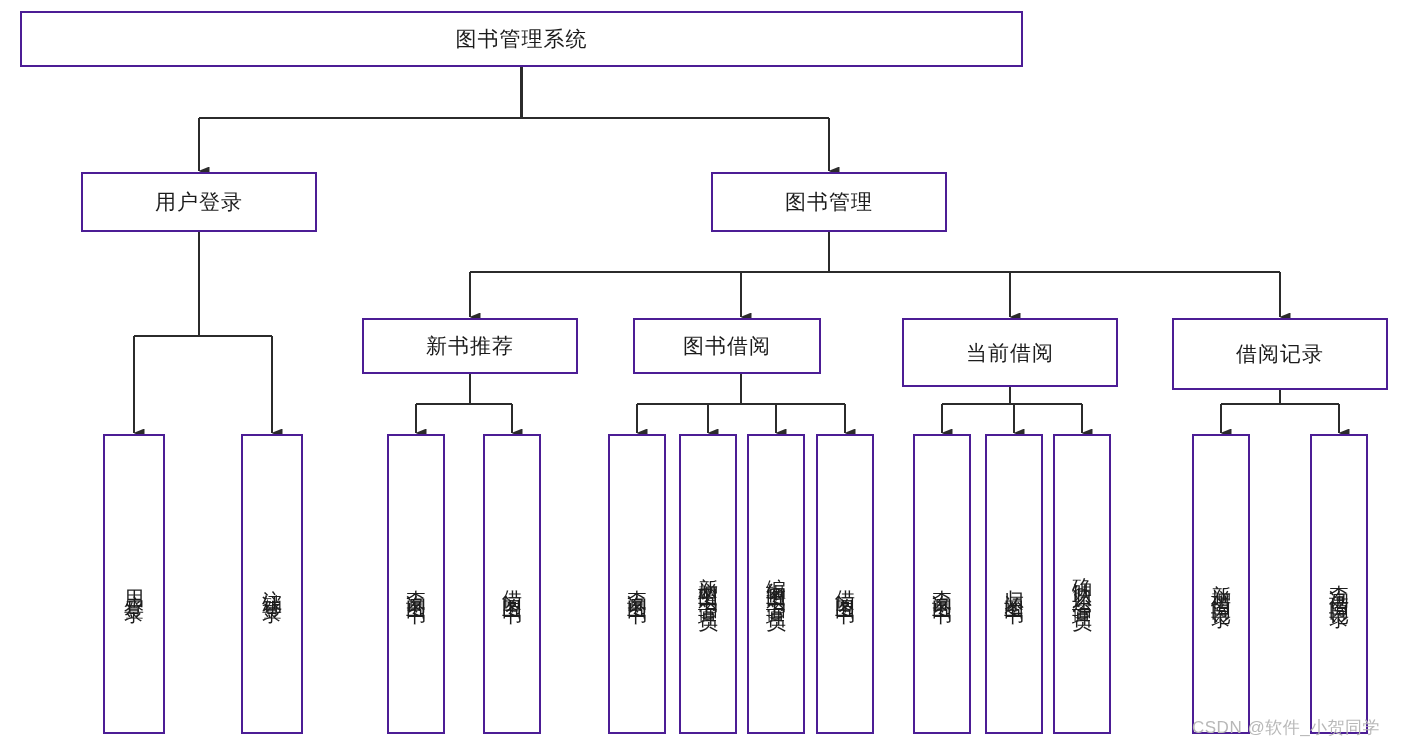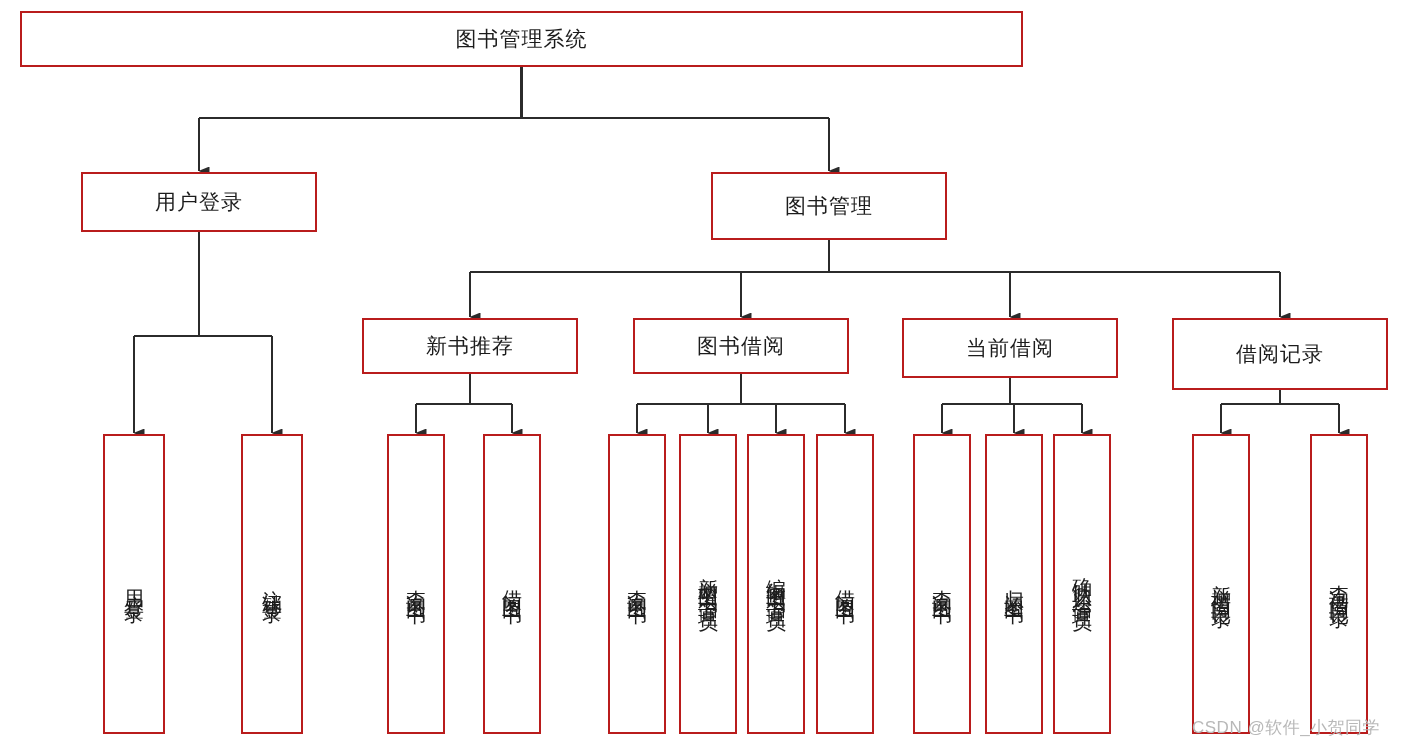--- a/index.html
+++ b/index.html
@@ -25,21 +25,21 @@
     left: 0;
     top: 0;
     width: 1405px;
     height: 747px;
     display: block;
   }
   .node-box {
     position: absolute;
     box-sizing: border-box;
     background: #ffffff;
-    border: 2px solid #b91c1c;
+    border: 2px solid #4c1d95;
     display: flex;
     align-items: center;
     justify-content: center;
     overflow: hidden;
   }
   .node-box.horizontal-label .node-text {
     writing-mode: horizontal-tb;
     font-size: 21px;
     letter-spacing: 1px;
     line-height: 1.2;
@@ -116,30 +116,30 @@
         <line x1="1339" y1="404" x2="1339" y2="433" stroke="#2b2b2b" stroke-width="2.5" shape-rendering="crispEdges" marker-end="url(#arrowhead)"></line>
       </g>
   </svg>
   <div id="nodes-layer">
       <div class="node-box horizontal-label" style="left: 20px; top: 11px; width: 1003px; height: 56px;">
         <span class="node-text">图书管理系统</span>
       </div>
       <div class="node-box horizontal-label" style="left: 81px; top: 172px; width: 236px; height: 60px;">
         <span class="node-text">用户登录</span>
       </div>
-      <div class="node-box horizontal-label" style="left: 711px; top: 172px; width: 236px; height: 68px;">
+      <div class="node-box horizontal-label" style="left: 711px; top: 172px; width: 236px; height: 60px;">
         <span class="node-text">图书管理</span>
       </div>
       <div class="node-box horizontal-label" style="left: 362px; top: 318px; width: 216px; height: 56px; justify-content: center;">
         <span class="node-text">新书推荐</span>
       </div>
-      <div class="node-box horizontal-label" style="left: 633px; top: 318px; width: 216px; height: 56px;">
+      <div class="node-box horizontal-label" style="left: 633px; top: 318px; width: 188px; height: 56px;">
         <span class="node-text">图书借阅</span>
       </div>
-      <div class="node-box horizontal-label" style="left: 902px; top: 318px; width: 216px; height: 60px;">
+      <div class="node-box horizontal-label" style="left: 902px; top: 318px; width: 216px; height: 69px;">
         <span class="node-text">当前借阅</span>
       </div>
       <div class="node-box horizontal-label" style="left: 1172px; top: 318px; width: 216px; height: 72px;">
         <span class="node-text">借阅记录</span>
       </div>
       <div class="node-box vertical-label" style="left: 103px; top: 434px; width: 62px; height: 300px;">
         <span class="node-text">用户登录</span>
       </div>
       <div class="node-box vertical-label" style="left: 241px; top: 434px; width: 62px; height: 300px;">
         <span class="node-text">注销登录</span>

